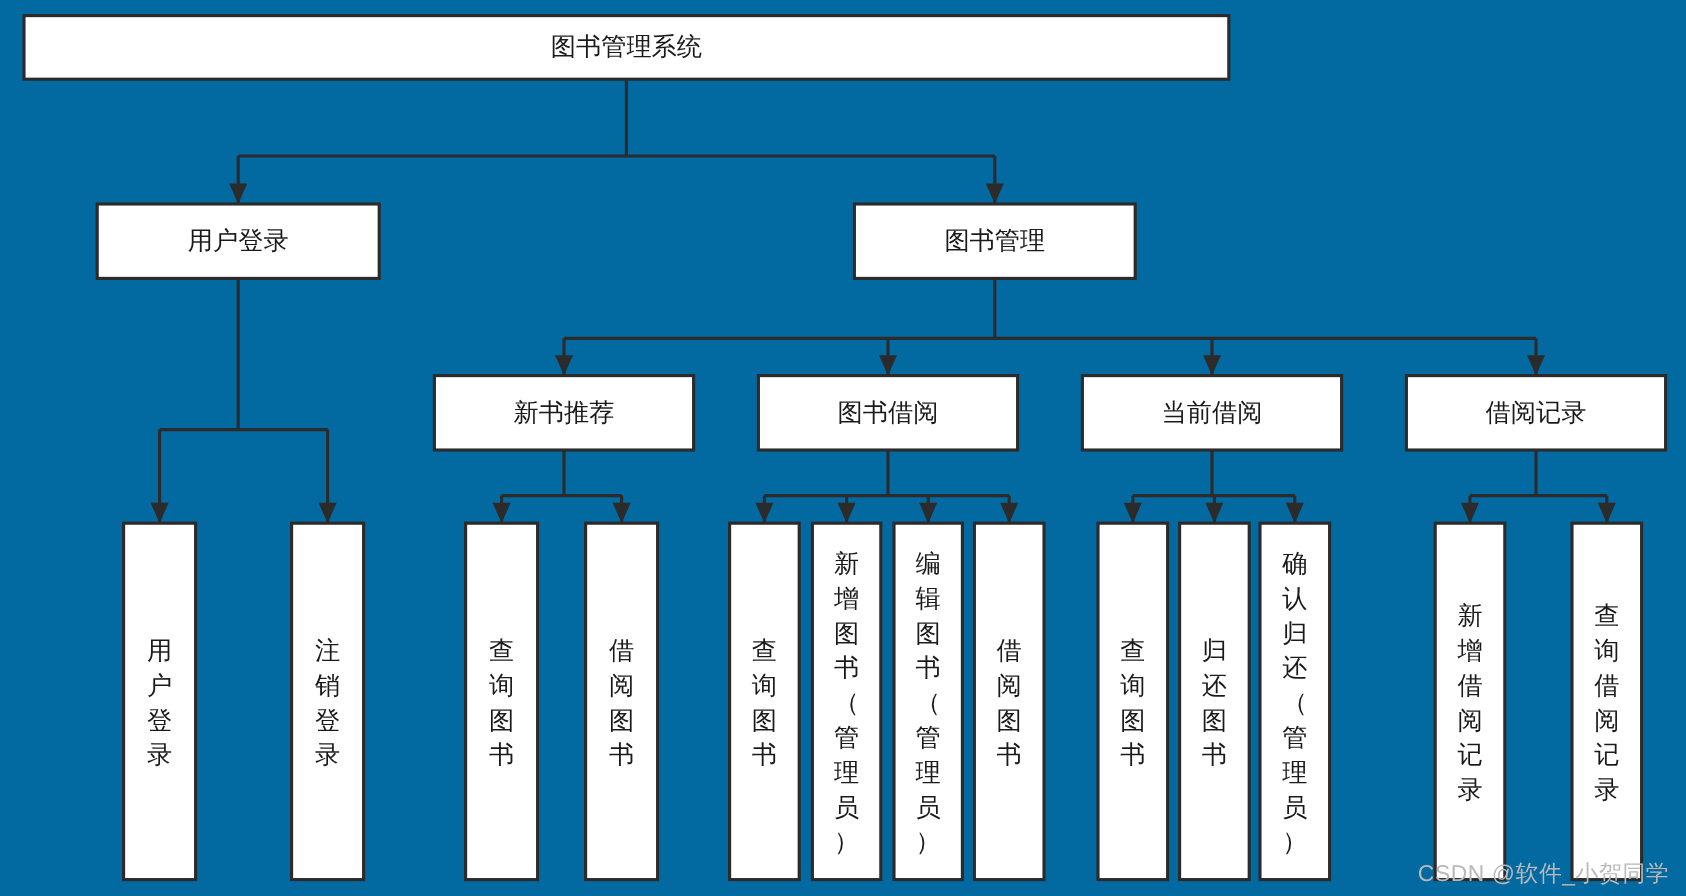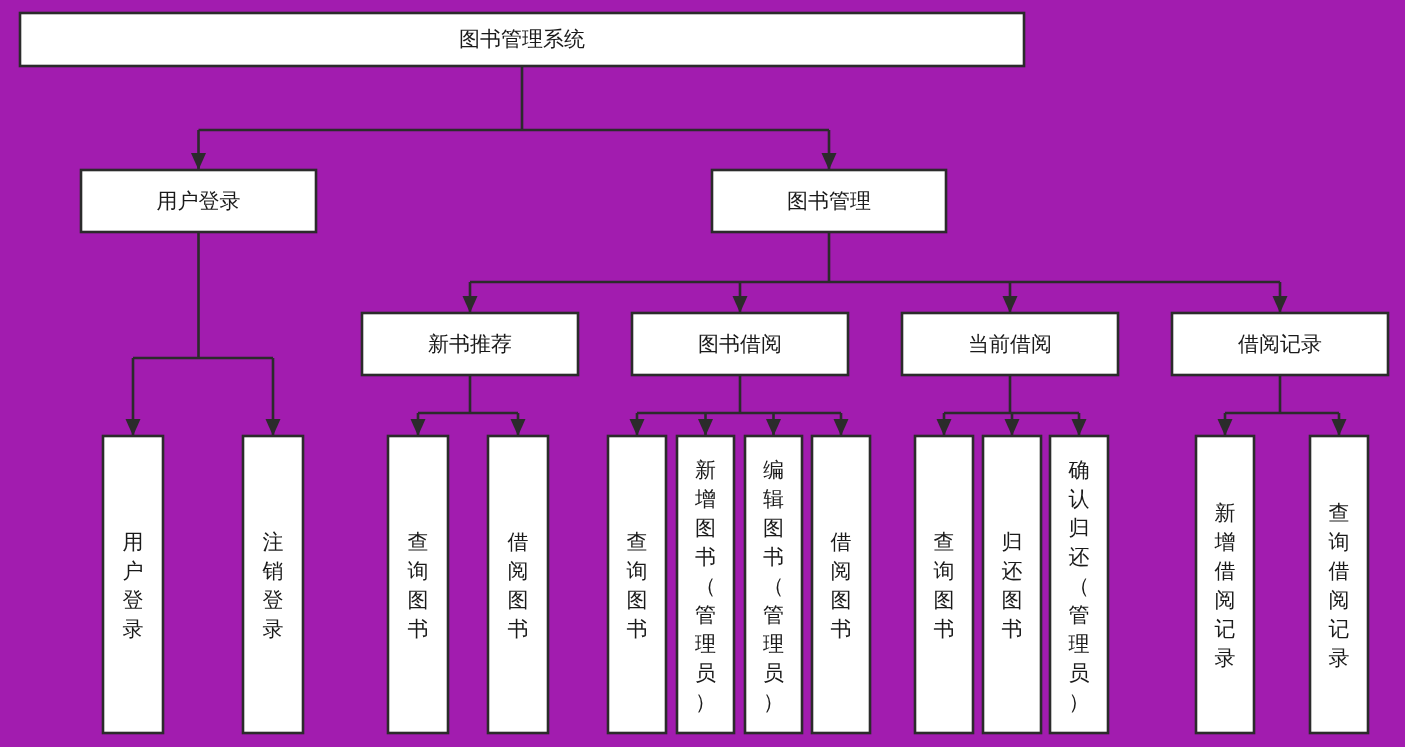--- a/index.html
+++ b/index.html
@@ -11,21 +11,21 @@
     width: 1405px;
     height: 747px;
     font-family: "Liberation Sans", "DejaVu Sans", sans-serif;
     overflow: hidden;
     position: relative;
   }
   #diagram-root {
     position: relative;
     width: 1405px;
     height: 747px;
-    background: #a21caf;
+    background: #0369a1;
   }
   svg.flow {
     position: absolute;
     left: 0;
     top: 0;
     width: 1405px;
     height: 747px;
     display: block;
   }
   .node-rect {
@@ -203,13 +203,14 @@
         <g>
           <rect x="1196" y="436" width="58" height="297" class="node-rect"></rect>
           <text x="1225" y="520.12" class="leaf-label-v"><tspan x="1225" dy="0">新</tspan><tspan x="1225" dy="29">增</tspan><tspan x="1225" dy="29">借</tspan><tspan x="1225" dy="29">阅</tspan><tspan x="1225" dy="29">记</tspan><tspan x="1225" dy="29">录</tspan></text>
         </g>
         <g>
           <rect x="1310" y="436" width="58" height="297" class="node-rect"></rect>
           <text x="1339" y="520.12" class="leaf-label-v"><tspan x="1339" dy="0">查</tspan><tspan x="1339" dy="29">询</tspan><tspan x="1339" dy="29">借</tspan><tspan x="1339" dy="29">阅</tspan><tspan x="1339" dy="29">记</tspan><tspan x="1339" dy="29">录</tspan></text>
         </g>
       </g>
   </svg>
+  <div class="watermark">CSDN @软件_小贺同学</div>
 </div>
 
 </body></html>

